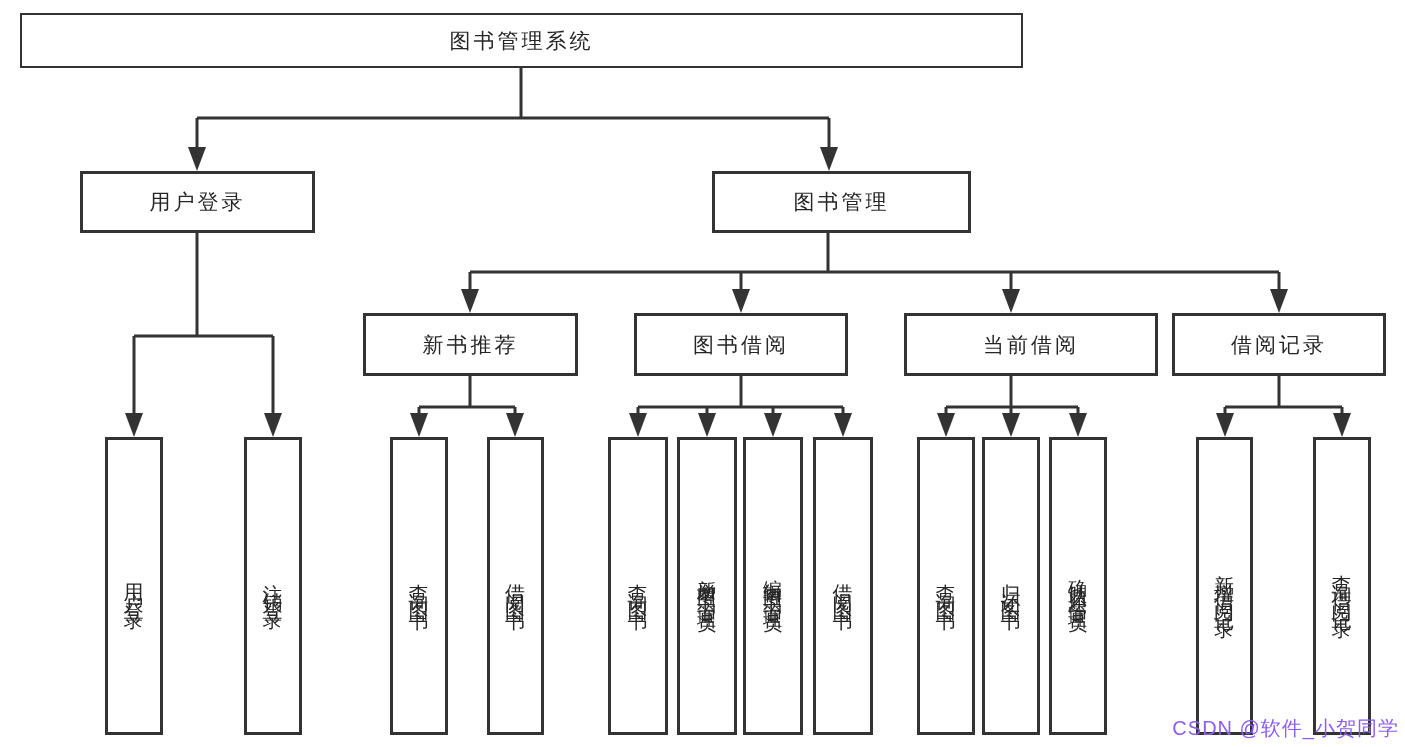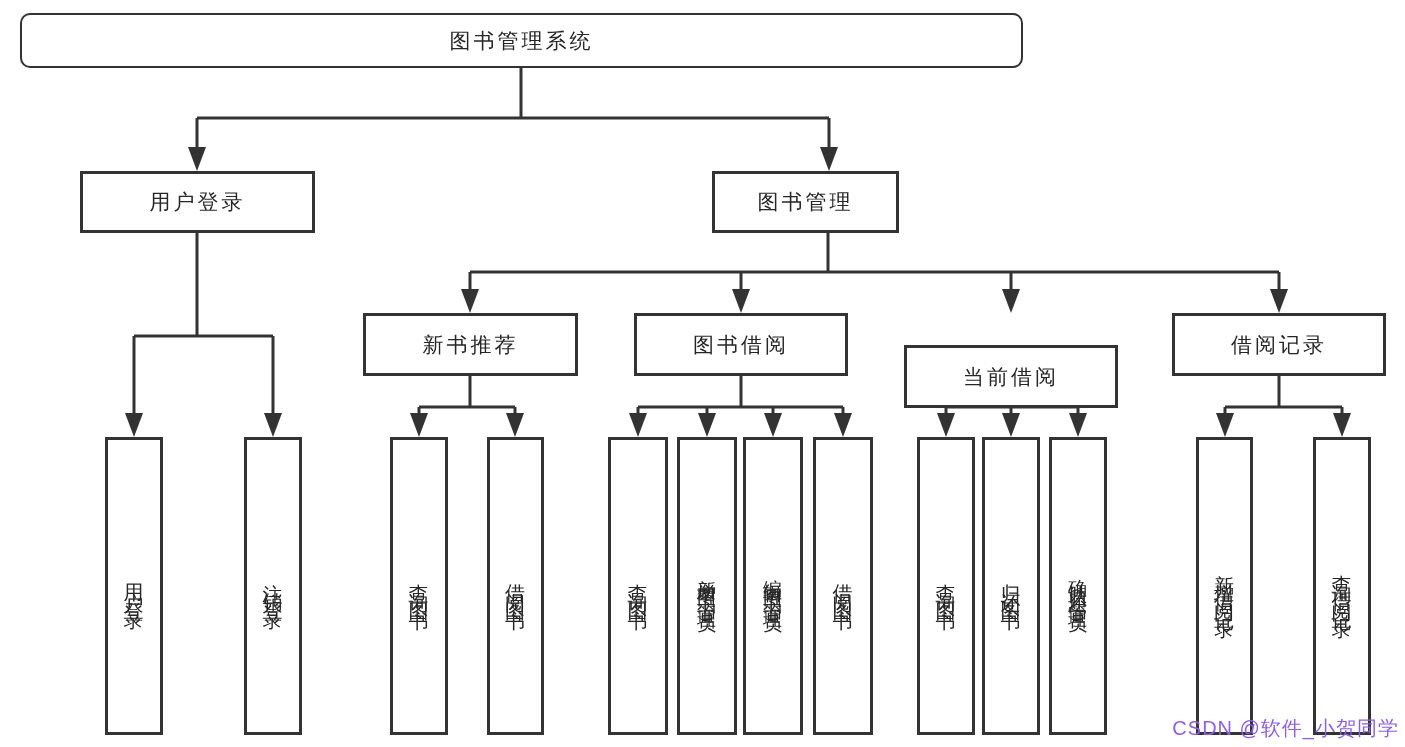--- a/index.html
+++ b/index.html
@@ -6,21 +6,21 @@
   .stage {
     position:relative; width:1405px; height:747px; background:#ffffff;
     font-family:"Liberation Sans","DejaVu Sans",sans-serif; overflow:hidden;
   }
   .wires { position:absolute; left:0; top:0; z-index:0; }
   .box {
     position:absolute; box-sizing:border-box; background:#ffffff;
     border:3px solid #333333; display:flex; align-items:center; justify-content:center;
     color:#262626; z-index:1;
   }
-  .root-box { border-width:2px;border-radius:10px; }
+  .root-box { border-width:2px; }
   .h-label { font-size:21px; letter-spacing:3px; white-space:nowrap; }
   .v-label {
     writing-mode:vertical-rl; text-orientation:mixed;
     font-size:20px; letter-spacing:9px; line-height:1; white-space:nowrap;
   }
   .v-label.tight { letter-spacing:5px; font-size:19px; }
   .watermark {
     position:absolute; right:6px; bottom:5px; z-index:5;
     font-size:20px; color:#8b5cf6; letter-spacing:1px; white-space:nowrap;
   }
@@ -119,31 +119,31 @@
     </g>
   </svg>
 
   <div class="box root-box" style="left:20px; top:13px; width:1003px; height:55px;">
     <span class="h-label">图书管理系统</span>
   </div>
 
   <div class="box" style="left:80px; top:171px; width:235px; height:62px;">
     <span class="h-label">用户登录</span>
   </div>
-  <div class="box" style="left:712px; top:171px; width:187px; height:62px;">
+  <div class="box" style="left:712px; top:171px; width:259px; height:62px;">
     <span class="h-label">图书管理</span>
   </div>
 
   <div class="box" style="left:363px; top:313px; width:215px; height:63px;justify-content:center;">
     <span class="h-label">新书推荐</span>
   </div>
   <div class="box" style="left:634px; top:313px; width:214px; height:63px;">
     <span class="h-label">图书借阅</span>
   </div>
-  <div class="box" style="left:904px; top:313px; width:214px; height:63px;margin-top:32px;">
+  <div class="box" style="left:904px; top:313px; width:254px; height:63px;">
     <span class="h-label">当前借阅</span>
   </div>
   <div class="box" style="left:1172px; top:313px; width:214px; height:63px;">
     <span class="h-label">借阅记录</span>
   </div>
 
   <div class="box" style="left:105px; top:437px; width:58px; height:298px;">
     <span class="v-label">用户登录</span>
   </div>
   <div class="box" style="left:244px; top:437px; width:58px; height:298px;">

